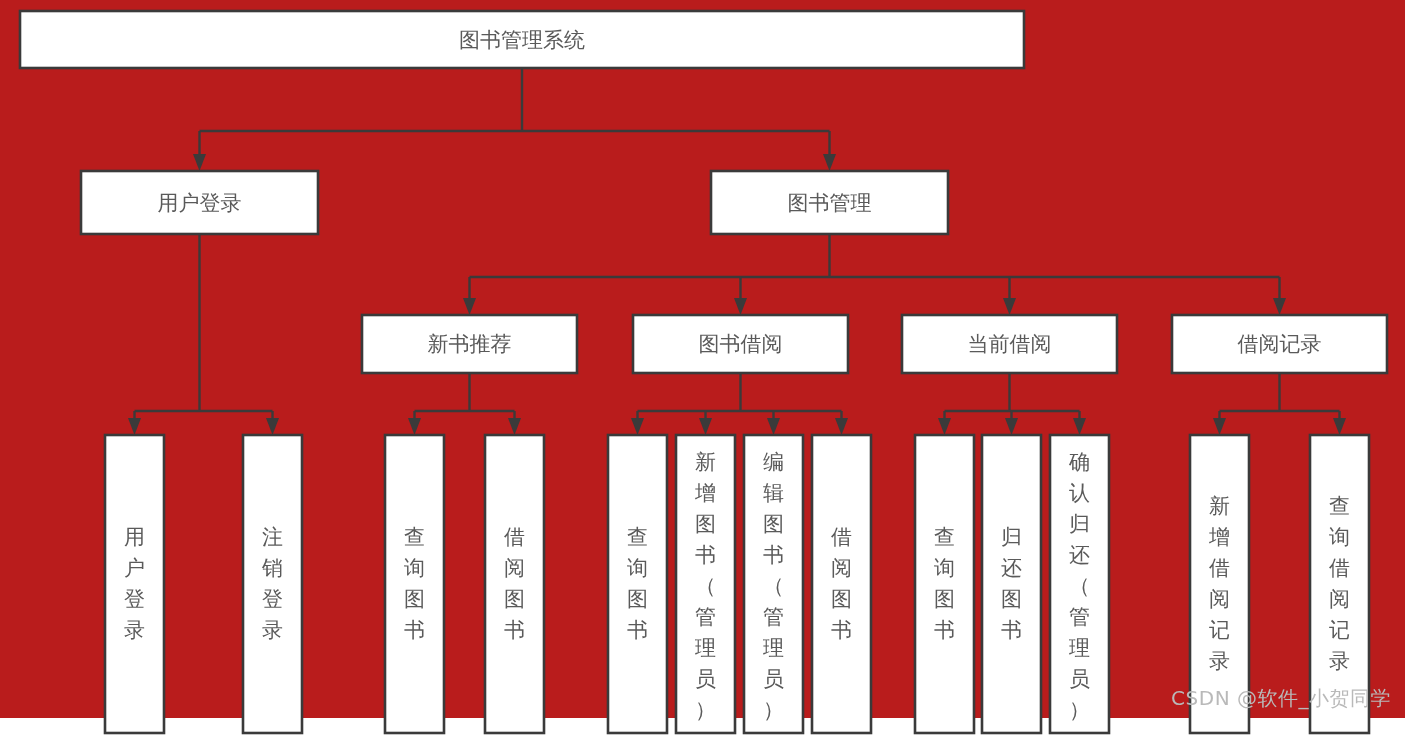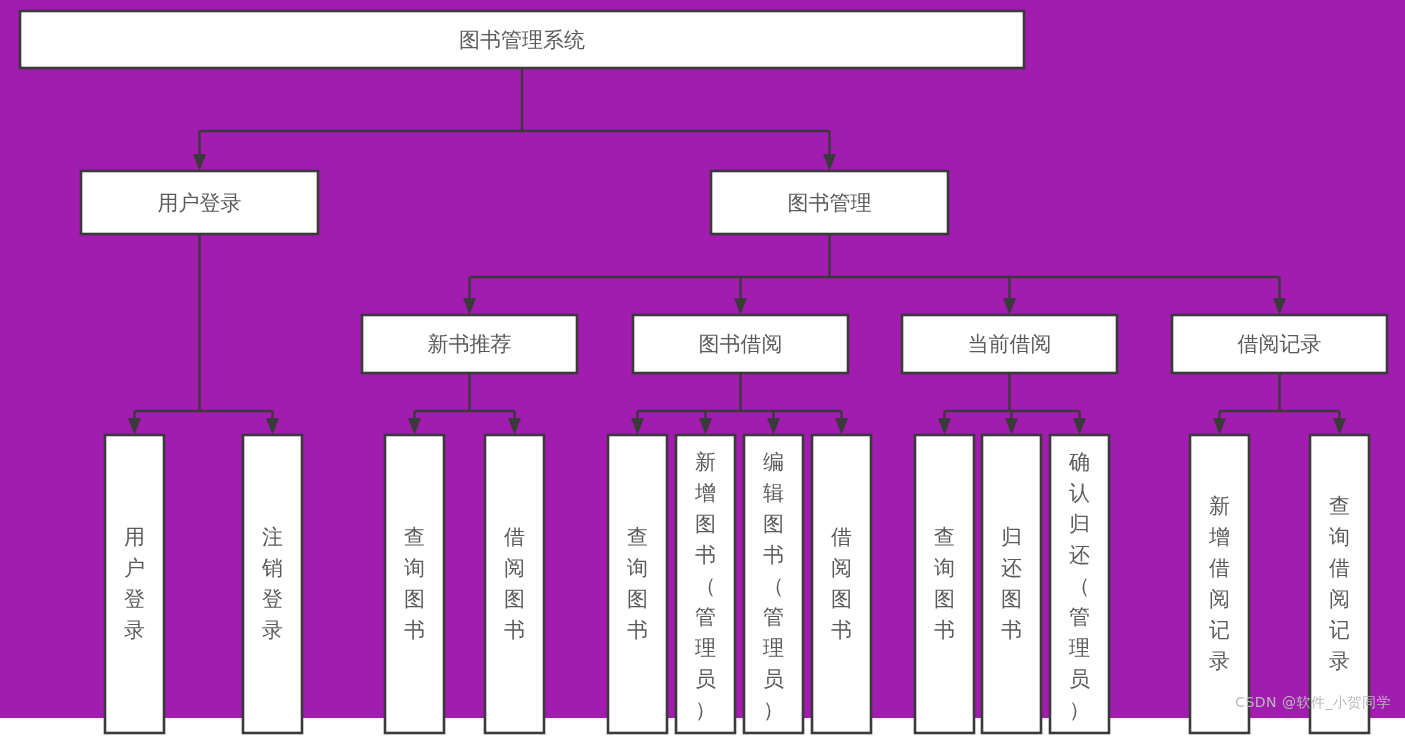--- a/index.html
+++ b/index.html
@@ -11,21 +11,21 @@
   body {
     width: 1405px;
     height: 747px;
     overflow: hidden;
     font-family: "DejaVu Sans", "Liberation Sans", sans-serif;
   }
   #diagram-root {
     position: relative;
     width: 1405px;
     height: 718px;
-    background: #a21caf;
+    background: #b91c1c;
   }
   svg#flowchart {
     position: absolute;
     left: 0;
     top: 0;
     width: 1405px;
     height: 747px;
     display: block;
   }
   .node-box {
@@ -53,21 +53,21 @@
   }
   .arrow-head {
     fill: #3a3a3a;
     stroke: none;
   }
   .watermark-text {
     position: absolute;
     right: 14px;
     bottom: 6px;
     color: #b9b9b9;
-    font-size: 14px;
+    font-size: 20px;
     font-family: "DejaVu Sans", "Liberation Sans", sans-serif;
     white-space: nowrap;
     letter-spacing: 0.5px;
     pointer-events: none;
   }
 </style>
 </head>
 <body>
 
 <div id="diagram-root">

